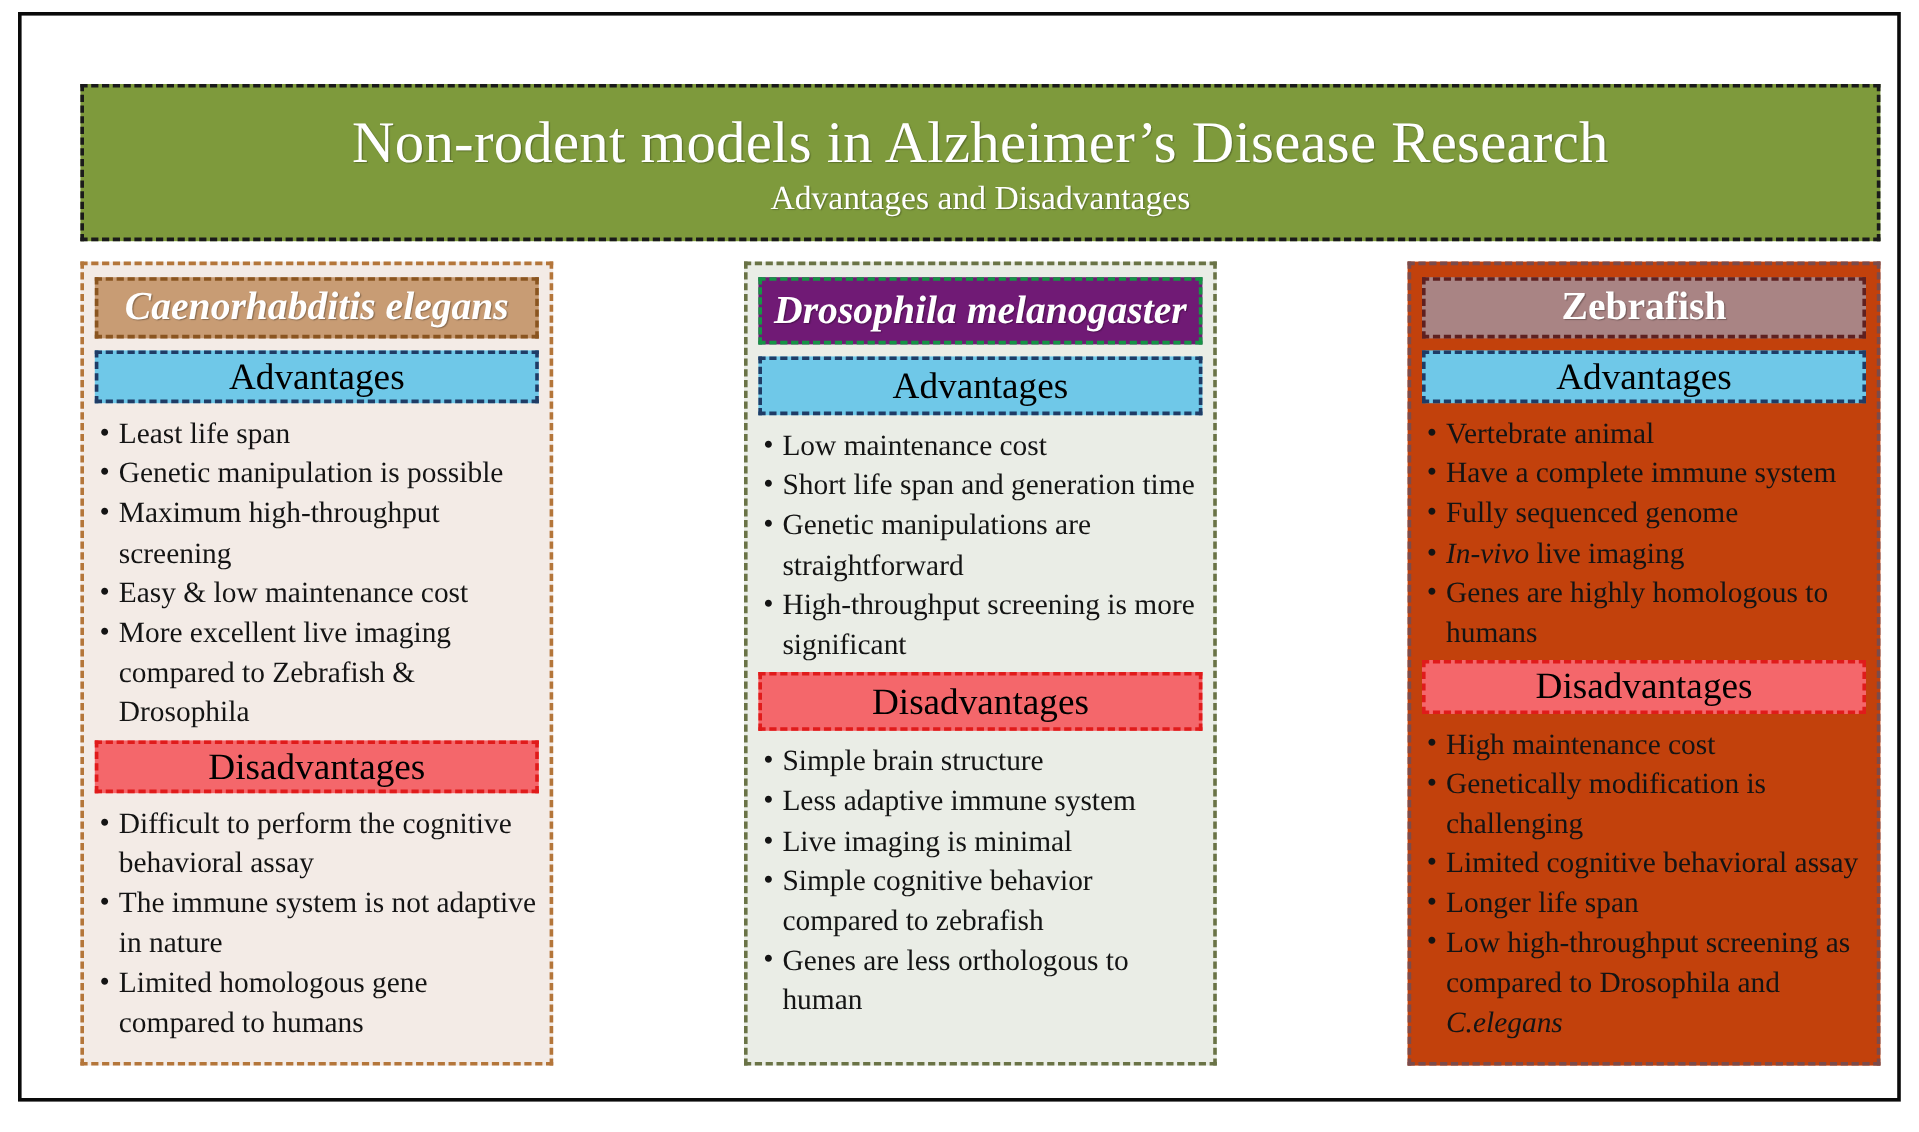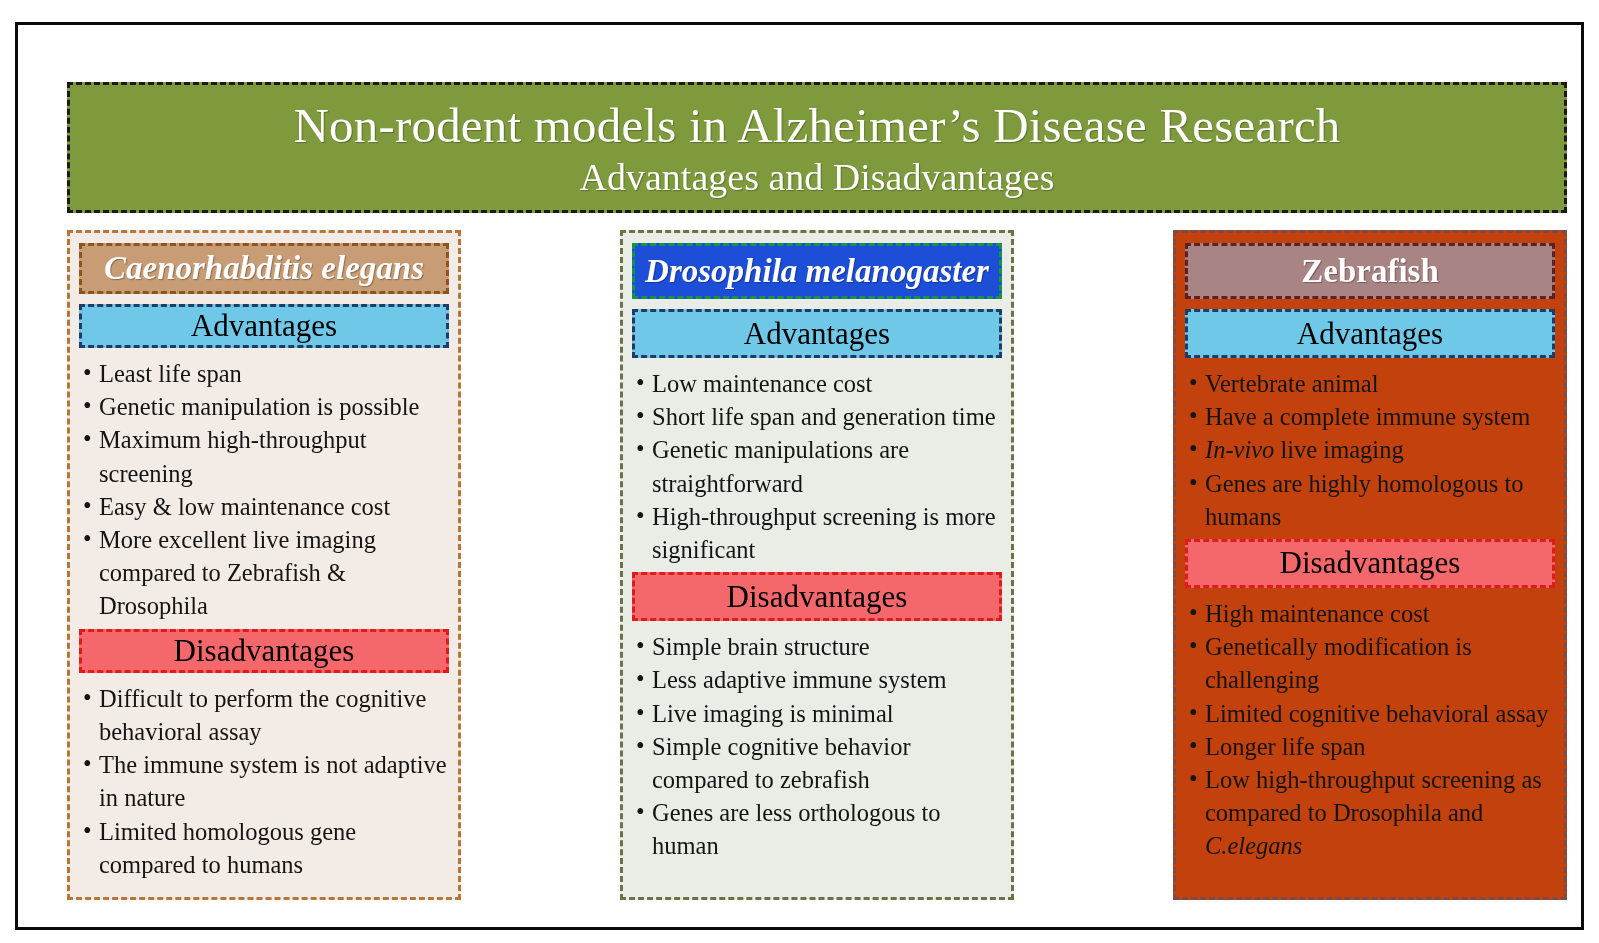--- a/index.html
+++ b/index.html
@@ -17,21 +17,21 @@
     position: relative;
     width: 1599px;
     height: 943px;
     box-sizing: border-box;
     background: #ffffff;
   }
   
   .outer-frame {
     position: absolute;
     left: 15px;
-    top: 22px;
+    top: 10px;
     width: 1569px;
     height: 908px;
     box-sizing: border-box;
     border: 3px solid #0a0a0a;
     background: #ffffff;
   }
   
   .title-banner {
     position: absolute;
     left: 49px;
@@ -50,21 +50,21 @@
   .title-main {
     color: #ffffff;
     font-size: 49px;
     line-height: 1.05;
     letter-spacing: 0.2px;
     text-shadow: 1px 1px 1px rgba(0,0,0,0.28);
     white-space: nowrap;
   }
   .title-sub {
     color: #ffffff;
-    font-size: 38px;
+    font-size: 28px;
     line-height: 1.1;
     margin-top: 6px;
     text-shadow: 1px 1px 1px rgba(0,0,0,0.25);
     white-space: nowrap;
   }
 
   
   .columns {
     position: absolute;
     left: 49px;
@@ -90,21 +90,21 @@
   .species-box {
     box-sizing: border-box;
     height: 56px;
     display: flex;
     align-items: center;
     justify-content: center;
     border: 3px dashed #8a5520;
     margin-bottom: 10px;
   }
   .col-1 .species-box { background: #C89C74; border-color: #8a5520; }
-  .col-2 .species-box { background: #1d4ed8; border-color: #159445; }
+  .col-2 .species-box { background: #701a75; border-color: #159445; }
   .col-3 .species-box { background: #A98484; border-color: #5e2020; }
   .species-name {
     color: #ffffff;
     font-size: 33px;
     font-weight: bold;
     font-style: italic;
     text-shadow: 1px 1px 1px rgba(0,0,0,0.3);
     white-space: nowrap;
   }
   .col-3 .species-name { font-style: normal; }
@@ -224,20 +224,21 @@
       <div class="column col-3">
         <div class="species-box">
           <span class="species-name">Zebrafish</span>
         </div>
         <div class="section-bar adv">
           <span class="section-title">Advantages</span>
         </div>
         <ul class="bullet-list">
           <li>Vertebrate animal</li>
           <li>Have a complete immune system</li>
+          <li>Fully sequenced genome</li>
           <li><i>In-vivo</i> live imaging</li>
           <li>Genes are highly homologous to humans</li>
         </ul>
         <div class="section-bar dis">
           <span class="section-title">Disadvantages</span>
         </div>
         <ul class="bullet-list">
           <li>High maintenance cost</li>
           <li>Genetically modification is challenging</li>
           <li>Limited cognitive behavioral assay</li>

